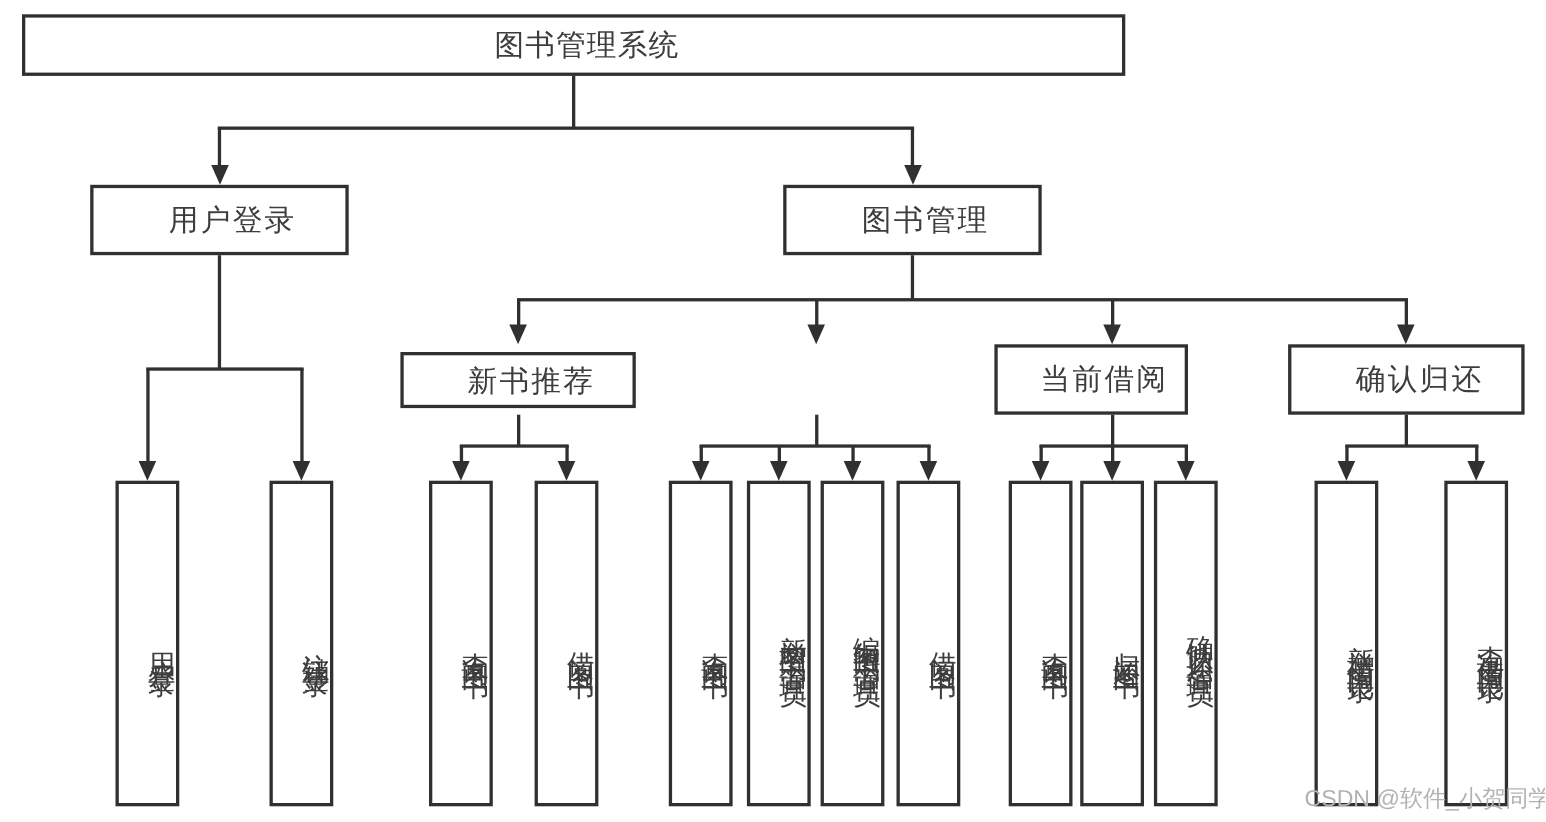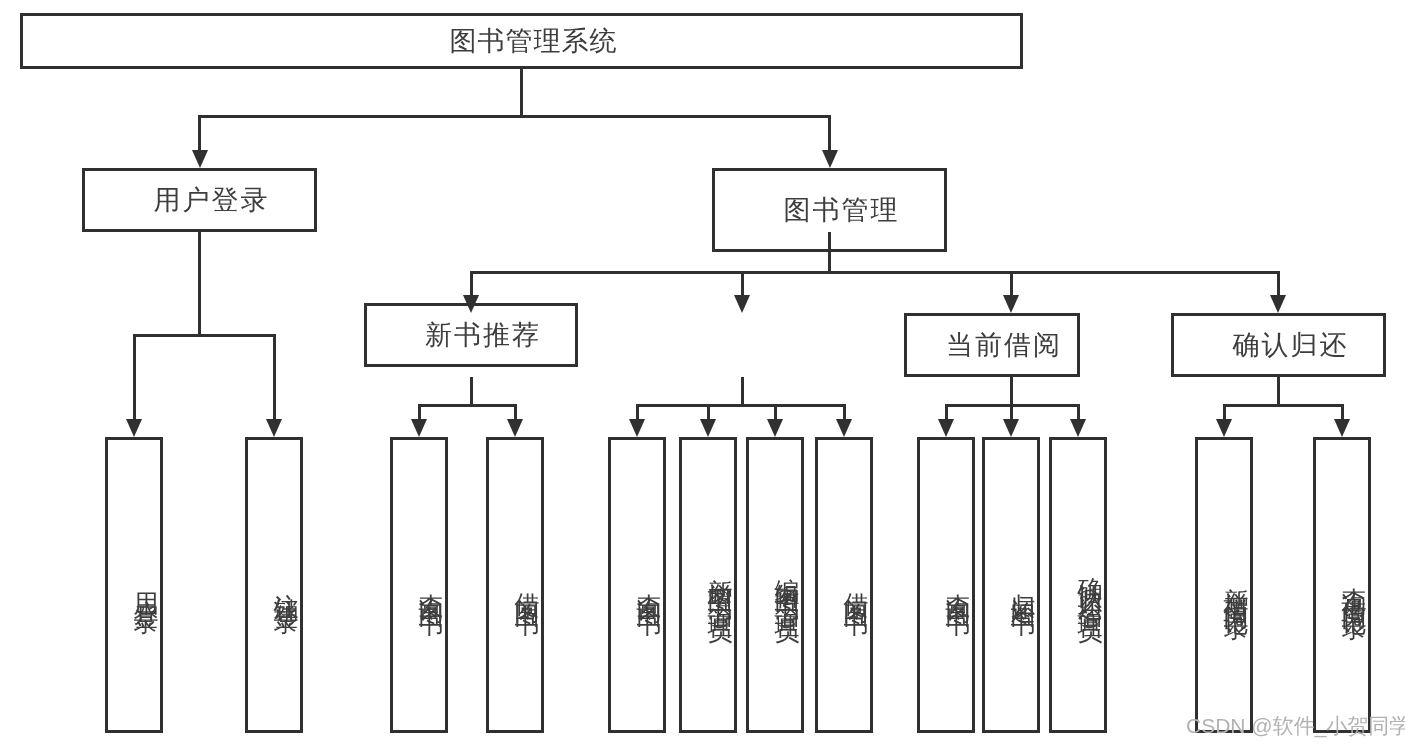--- a/index.html
+++ b/index.html
@@ -41,25 +41,25 @@
 
 <div class="canvas">
 
   <div class="box root-box" style="left:20px;top:13px;width:1003px;height:56px">
     <span>图书管理系统</span>
   </div>
 
   <div class="box hdr" style="left:82px;top:168px;width:235px;height:64px">
     <span>用户登录</span>
   </div>
-  <div class="box hdr" style="left:712px;top:168px;width:235px;height:84px">
+  <div class="box hdr" style="left:712px;top:168px;width:235px;height:64px">
     <span>图书管理</span>
   </div>
 
-  <div class="box hdr" style="left:364px;top:303px;width:214px;height:64px">
+  <div class="box hdr" style="left:364px;top:320px;width:214px;height:51px">
     <span>新书推荐</span>
   </div>
   <div class="box hdr" style="left:904px;top:313px;width:176px;height:64px">
     <span>当前借阅</span>
   </div>
   <div class="box hdr" style="left:1171px;top:313px;width:215px;height:64px">
     <span>确认归还</span>
   </div>
 
   <div class="box leaf" style="left:105px;top:437px;width:58px;height:296px">

